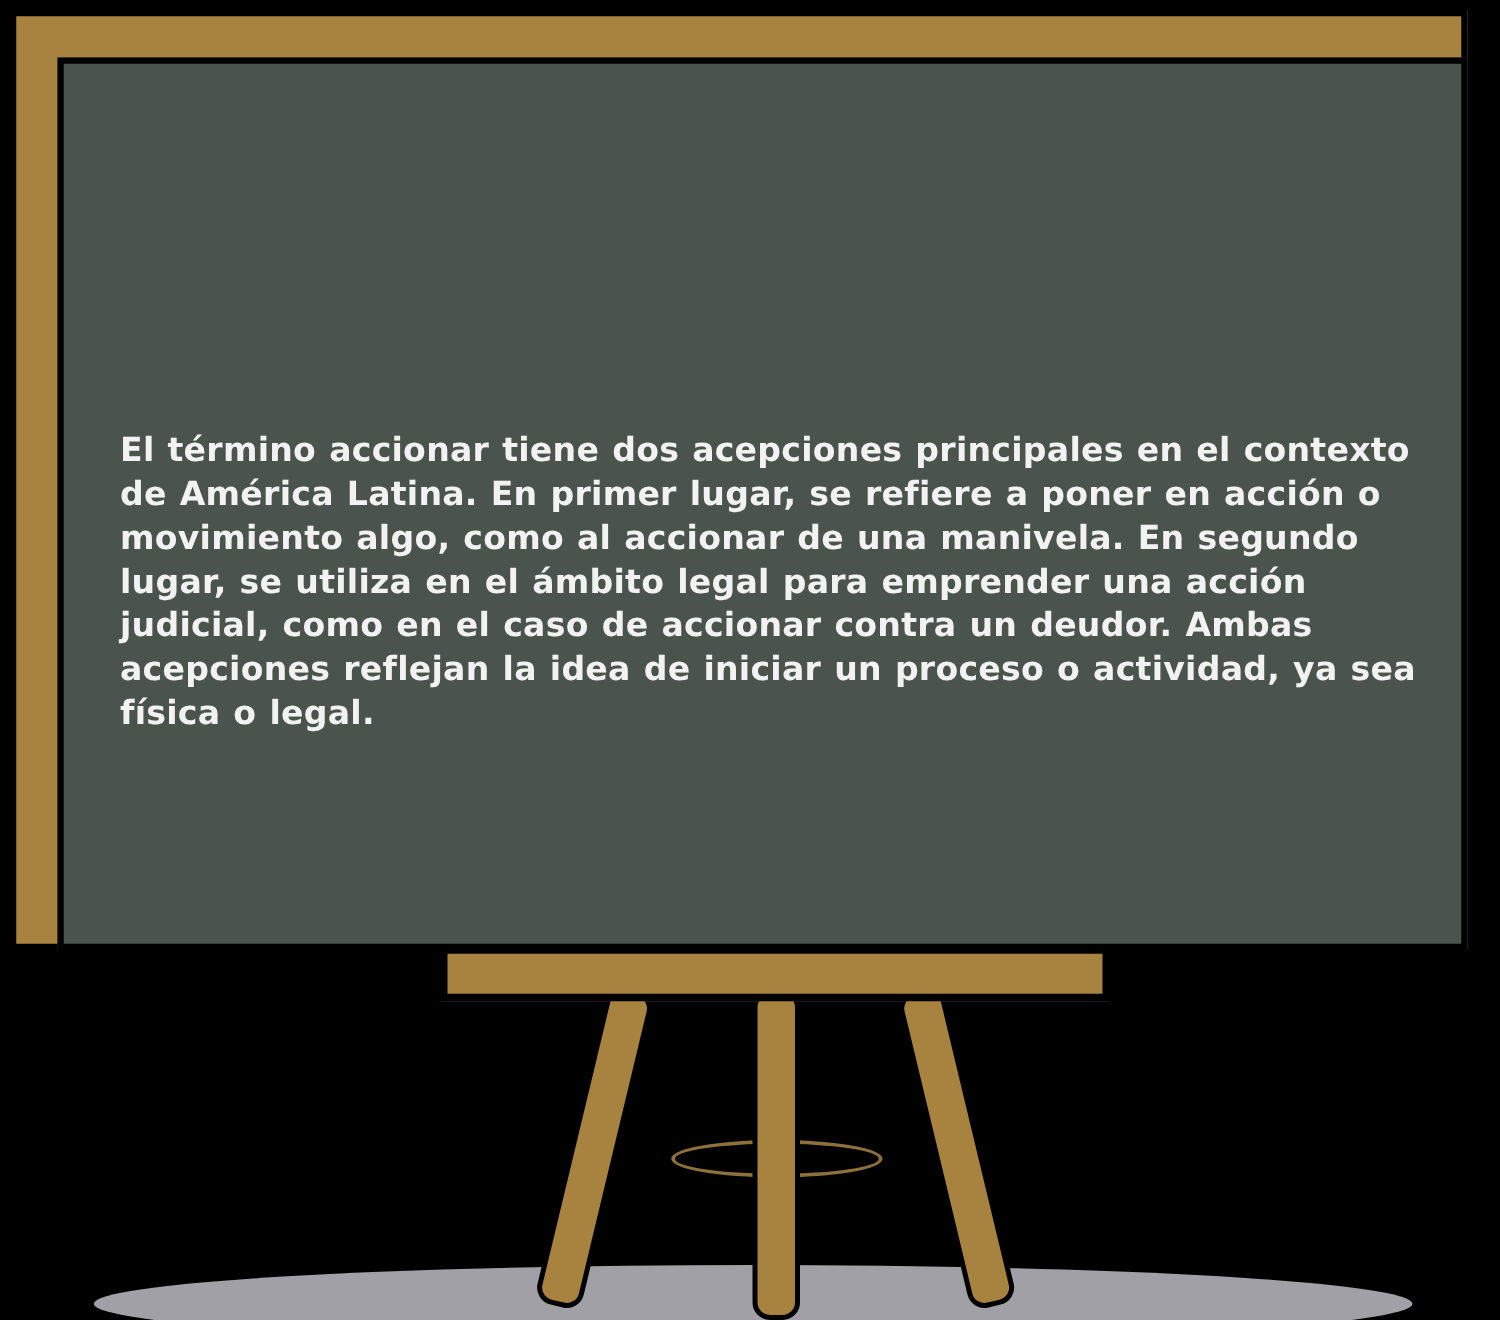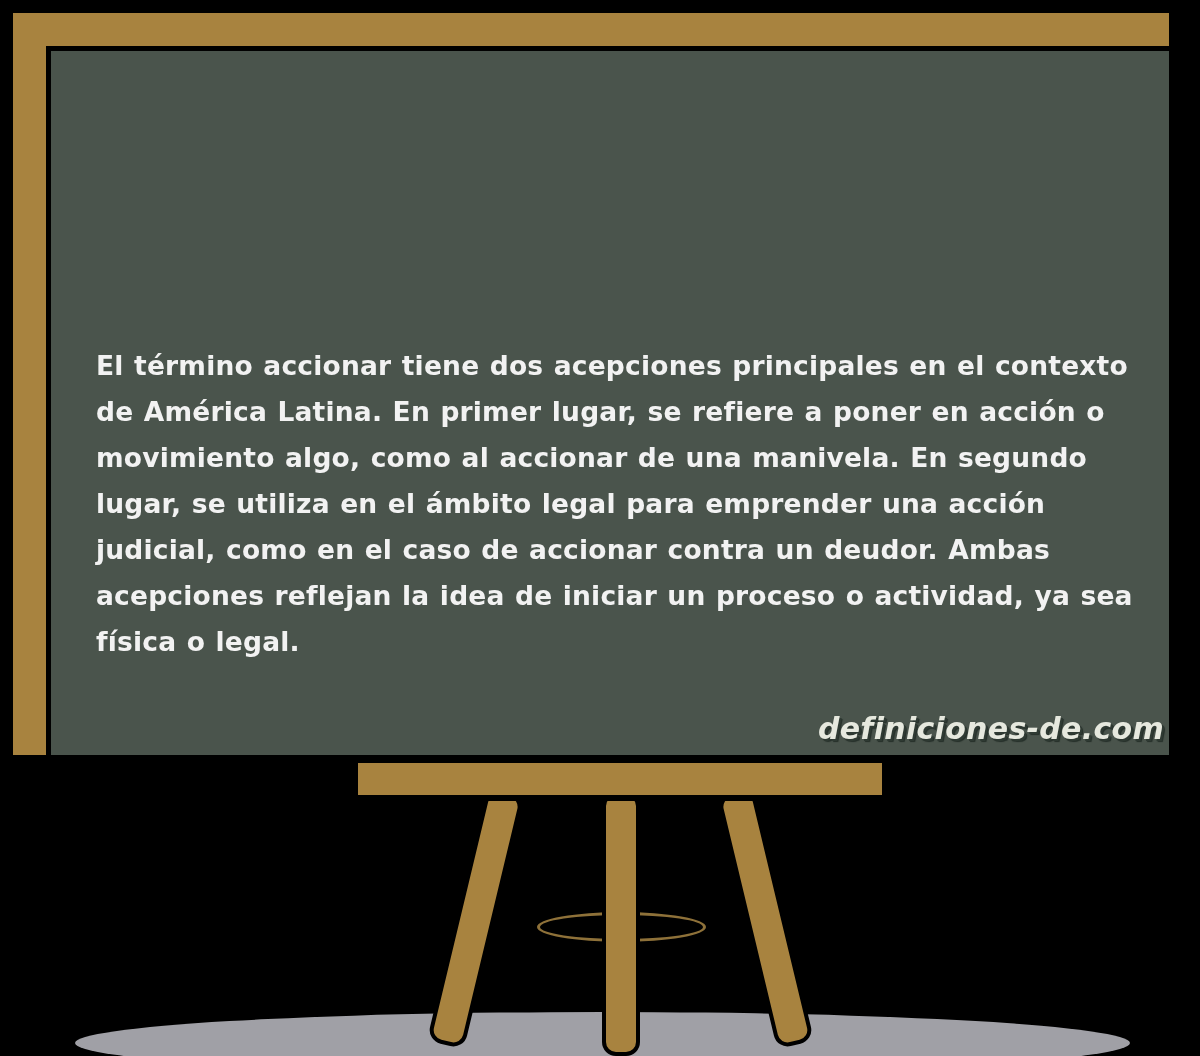--- a/index.html
+++ b/index.html
@@ -148,21 +148,21 @@
   }
 
   .definition-text {
     position: absolute;
     left: 45px;
     top: 292px;
     width: 1055px;
     font-size: 26.5px;
     font-weight: bold;
     color: #f2f2f2;
-    line-height: 46px;
+    line-height: 35px;
     letter-spacing: 0.2px;
     text-align: left;
     word-spacing: 1px;
   }
 
   .watermark {
     position: absolute;
     right: 5px;
     top: 660px;
     font-size: 30px;
@@ -191,19 +191,18 @@
 
   <div class="tray"></div>
 
   <div class="frame">
     <div class="board">
       <div class="board-inner">
 
 
         <div class="definition-text">El término accionar tiene dos acepciones principales en el contexto de América Latina. En primer lugar, se refiere a poner en acción o movimiento algo, como al accionar de una manivela. En segundo lugar, se utiliza en el ámbito legal para emprender una acción judicial, como en el caso de accionar contra un deudor. Ambas acepciones reflejan la idea de iniciar un proceso o actividad, ya sea física o legal.</div>
 
-        <div class="watermark">definiciones-de.com</div>
 
       </div>
     </div>
   </div>
 
 </div>
 
 </body></html>

